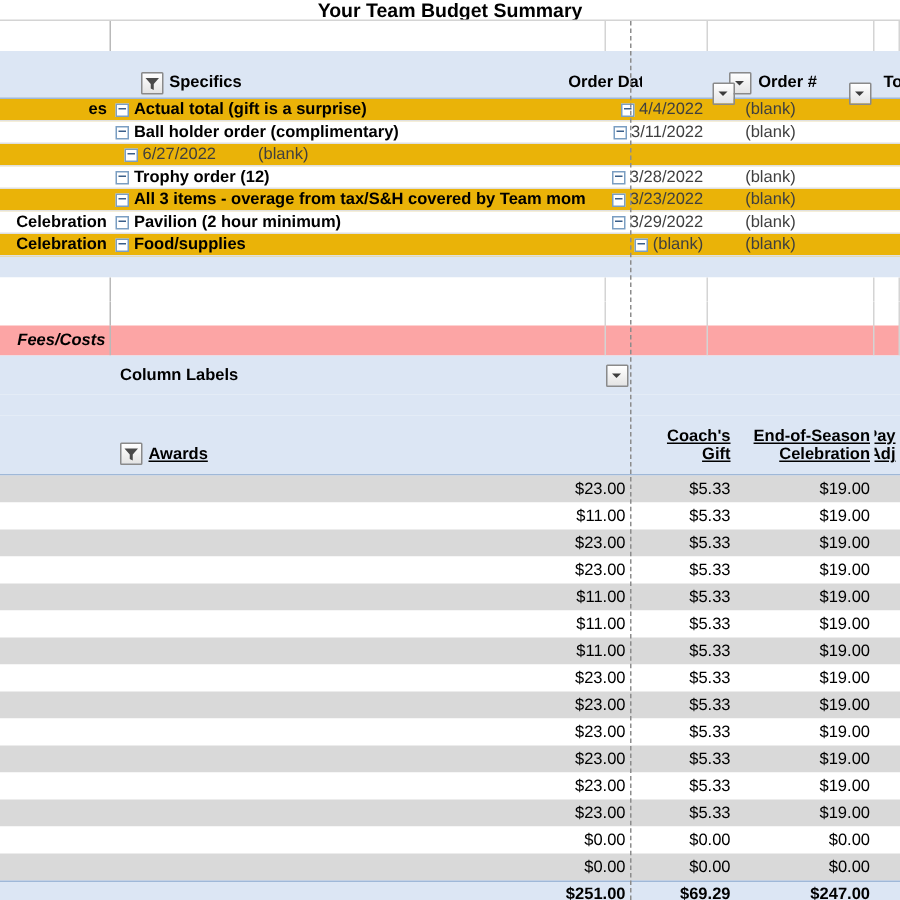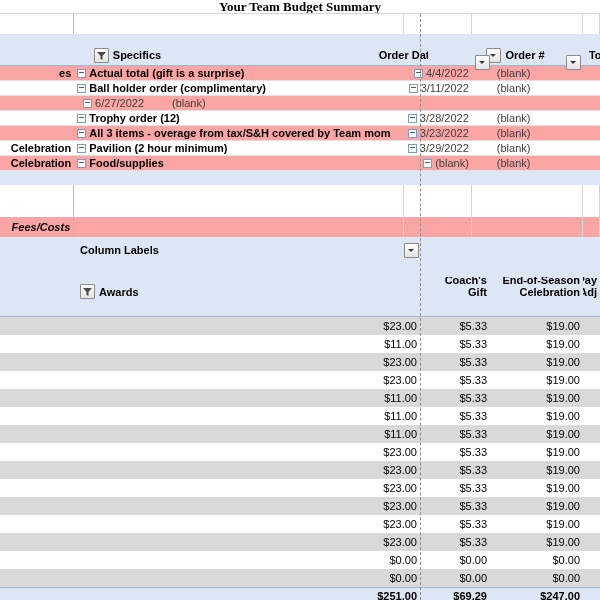--- a/index.html
+++ b/index.html
@@ -57,21 +57,20 @@
   .title-row {
     height: 14px;
     border-bottom: 1px solid #d4d4d4;
   }
   .title-text {
     width: 600px;
     justify-content: center;
     font-weight: bold;
     font-size: 13px;
     color: #000;
-    font-family: Liberation Serif, serif;
   }
 
   
   .blank-row {
     height: 20px;
     background: #ffffff;
   }
   .blank-row .cell { border-right: 1px solid #d4d4d4; }
   .blank-row .c-rowlbl, .blank-row .c2-rowlbl { border-right: 1px solid #b9b9b9; }
   .hdr-row {
@@ -138,21 +137,21 @@
     position: absolute;
     left: 1px;
     top: 2px;
     width: 5px;
     height: 1px;
     background: #3a5f8a;
   }
 
   
   .d-row { height: 15px; }
-  .d-row.band   { background: #fca5a5; }
+  .d-row.band   { background: #eab308; }
   .d-row.plain  { background: #ffffff; }
   .d-row .cell  { font-weight: bold; }
   .d-row .c-date, .d-row .c-ordnum { font-weight: normal; color: #3f3f3f; }
 
   .sep-line { border-bottom: 1px solid #e0e0e0; }
 
   
   .t2-row { height: 18px; }
   .t2-row.band  { background: #d9d9d9; }
   .t2-row.plain { background: #ffffff; }
@@ -167,23 +166,24 @@
 
   
   .t2-hdr {
     height: 40px;
     background: #dce6f4;
     border-bottom: 1px solid #9fb8d8;
   }
   .t2-hdr .cell {
     font-weight: bold;
     align-items: flex-end;
-    padding-bottom: 17px;
+    padding-bottom: 6px;
     white-space: normal;
     line-height: 1.15;
+    text-decoration: underline;
   }
   .t2-hdr .num { justify-content: flex-end; text-align: right; }
 
   .collbl-row {
     height: 26px;
     background: #dce6f4;
   }
   .collbl-row .cell { font-weight: bold; }
 
   .collbl-pad { height: 14px; background: #dce6f4; }

